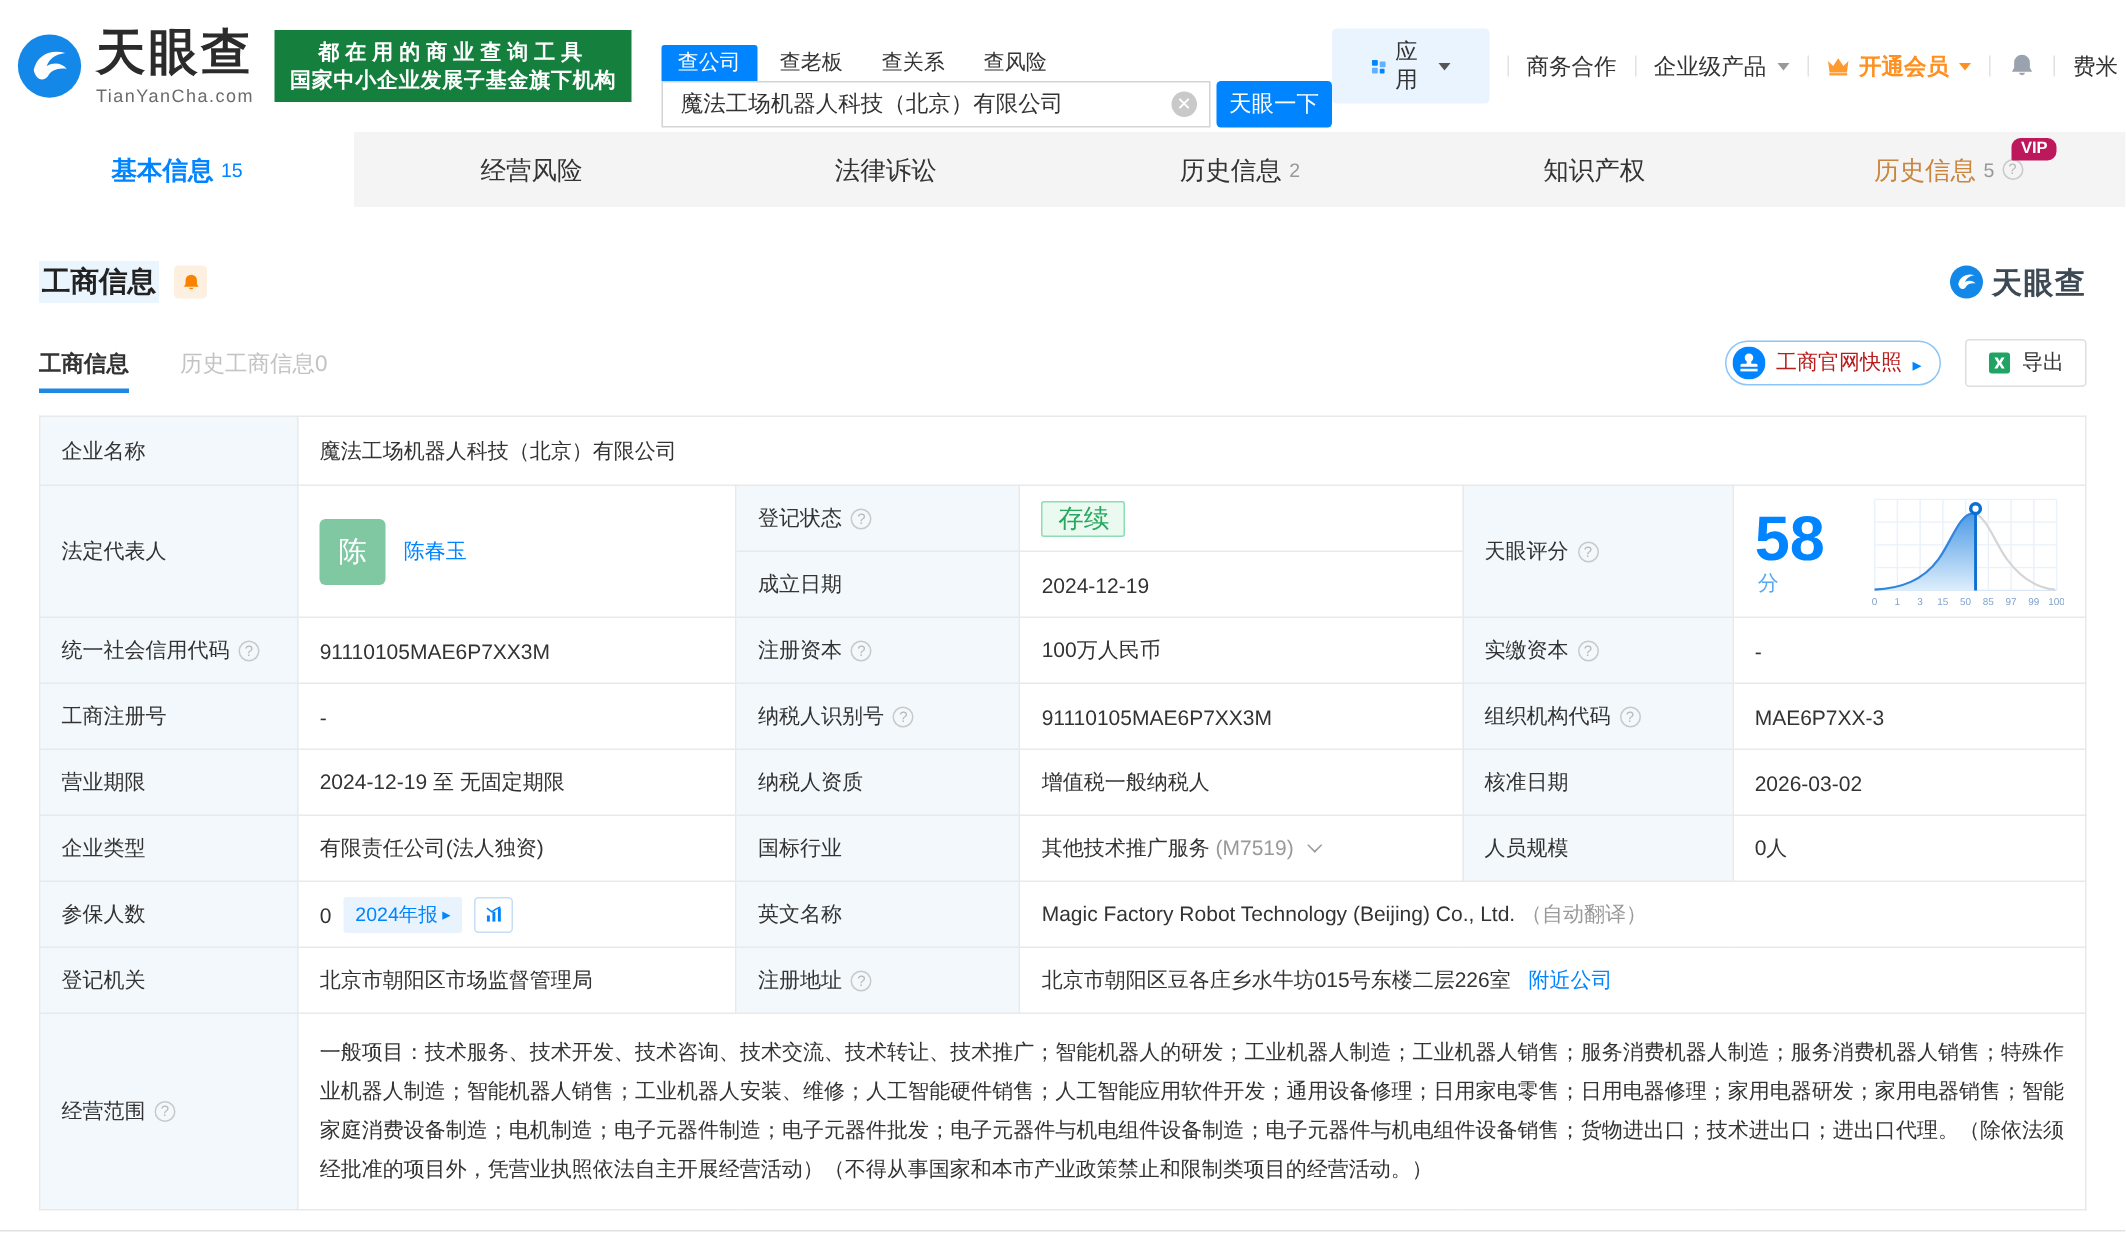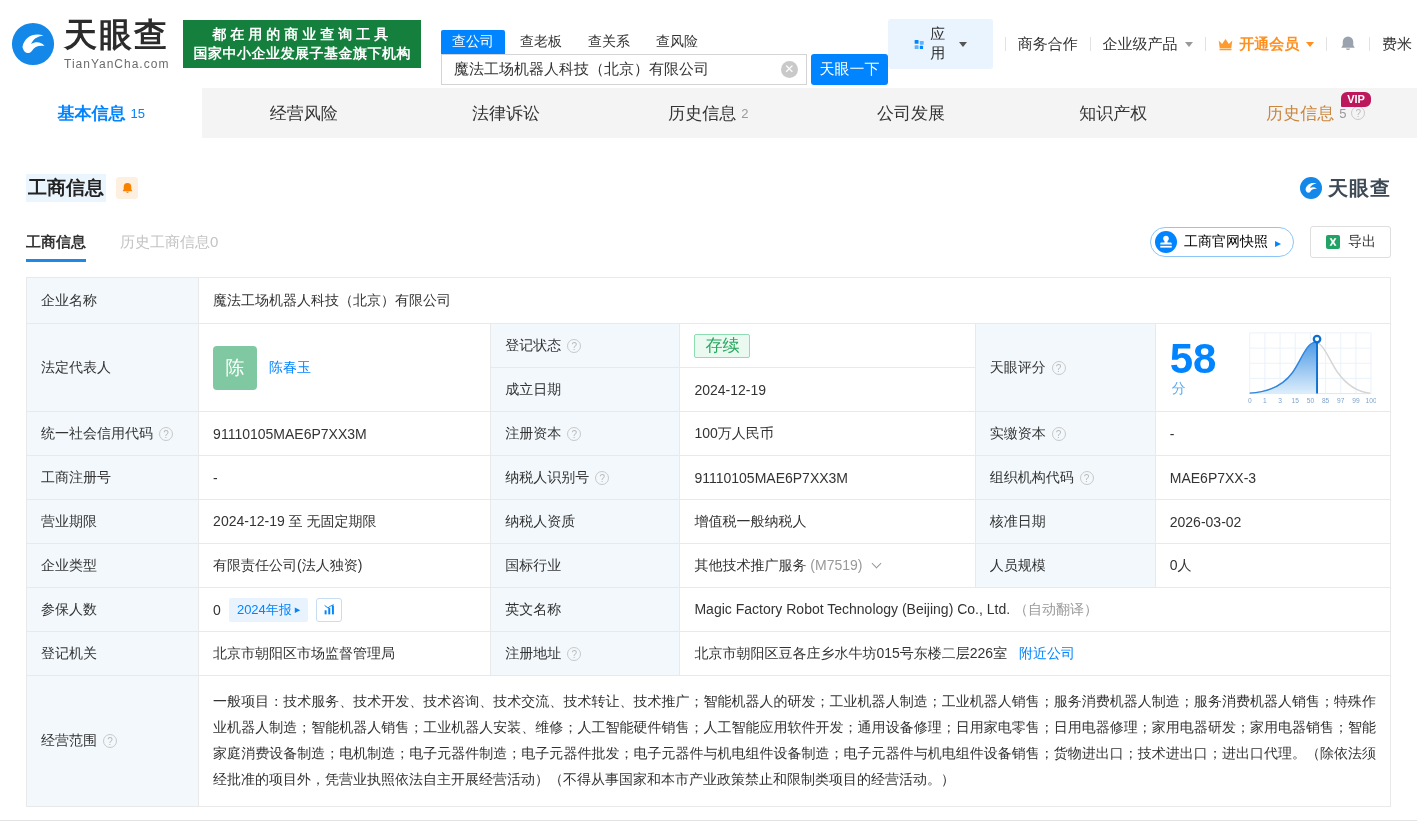--- a/index.html
+++ b/index.html
@@ -63,21 +63,21 @@
   .sec-bell { margin-left:10px; width:22px; height:22px; background:#fdf0e1; border-radius:3px;
     display:flex; align-items:center; justify-content:center; cursor:pointer; }
   .watermark { margin-left:auto; display:flex; align-items:center; gap:5px; }
   .watermark-name { font-size:20px; font-weight:bold; color:#3d4954; letter-spacing:1px; }
   .subtab-row { display:flex; align-items:flex-end; margin-top:24px; }
   .subtab { font-size:15px; color:#333; margin-right:34px; padding-bottom:10px; cursor:pointer; position:relative; }
   .subtab.active { font-weight:bold; }
   .subtab.active::after { content:""; position:absolute; left:0; right:0; bottom:0; height:3px; background:#1e88e5; }
   .subtab.muted { color:#c3c3c3; font-weight:normal; }
   .subtab-actions { margin-left:auto; display:flex; align-items:center; gap:16px; padding-bottom:4px; }
-  .snapshot-btn { display:flex; align-items:center; gap:7px; border:1px solid #8cc5f7; color:#000000;
+  .snapshot-btn { display:flex; align-items:center; gap:7px; border:1px solid #8cc5f7; color:#b91c1c;
     border-radius:15px; padding:3px 12px 3px 4px; font-size:14px; background:#fff; cursor:pointer; }
   .snapshot-btn .arr::after { content:"▸"; font-size:12px; color:#0084ff; }
   .export-btn { display:flex; align-items:center; gap:7px; border:1px solid #dedede; color:#333;
     border-radius:3px; padding:6px 14px; font-size:14px; background:#fff; cursor:pointer; }
   
   table.info { width:100%; border-collapse:collapse; table-layout:fixed; margin-top:15px; }
   table.info td { border:1px solid #e9e9e9; font-size:14px; color:#333; padding:0 14px; vertical-align:middle; }
   td.lbl { background:#f2f8fc; color:#404040; }
   td.lbl .lbl-in { display:flex; align-items:center; gap:6px; }
   tr.h46 td { height:46px; }
@@ -187,23 +187,20 @@
   </div>
   <div class="nav-tab">
     <span>经营风险</span>
   </div>
   <div class="nav-tab">
     <span>法律诉讼</span>
   </div>
   <div class="nav-tab">
     <span>历史信息</span>
     <span class="count">2</span>
-  </div>
-  <div class="nav-tab">
-    <span>公司发展</span>
   </div>
   <div class="nav-tab">
     <span>知识产权</span>
   </div>
   <div class="nav-tab history">
     <span class="vip-badge">VIP</span>
     <span>历史信息</span>
     <span class="count">5</span>
     <span class="qicon"></span>
   </div>

